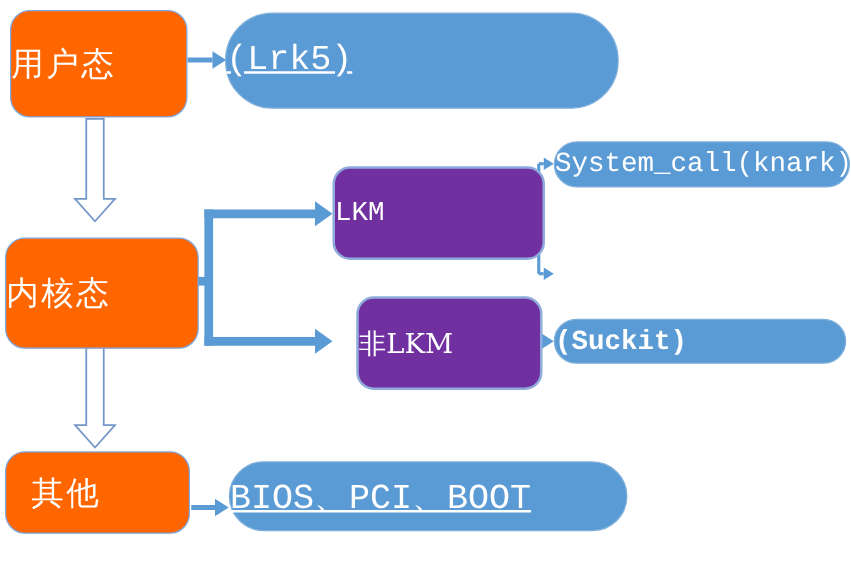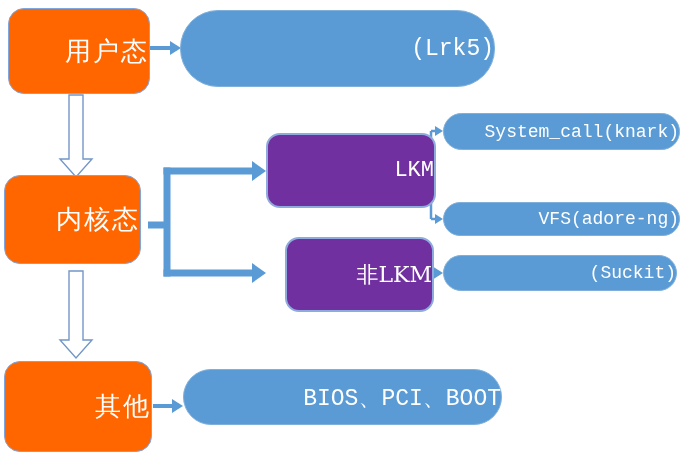--- a/index.html
+++ b/index.html
@@ -1,38 +1,38 @@
 <!DOCTYPE html>
 <html><head>
 <meta charset="utf-8">
 <style>
   html,body{margin:0;padding:0;background:#ffffff;}
   #canvas{
     position:relative;width:681px;height:454px;background:#ffffff;overflow:hidden;
   }
   #connectors{position:absolute;left:0;top:0;width:681px;height:454px;}
   .node{
-    position:absolute;display:flex;align-items:center;justify-content:flex-end;
+    position:absolute;display:flex;align-items:center;justify-content:flex-start;
     box-sizing:border-box;color:#ffffff;text-align:center;
   }
   .orange{
     background:#FF6600;border:1.5px solid #7EA6E0;border-radius:16px;
   }
   .blue{
     background:#5B9BD5;border:1px solid #7FB0DC;
   }
   .purple{
     background:#7030A0;border:2px solid #8FAADC;border-radius:14px;
   }
   .cjk{font-family:"DejaVu Serif","Liberation Serif",serif;}
   .latin{font-family:"Liberation Mono","DejaVu Sans Mono",monospace;}
   .fs-big{font-size:26px;letter-spacing:2px;}
   .fs-mid{font-size:22px;}
-  .fs-pill{font-size:23px;}
-  .fs-small{font-size:18px;}
+  .fs-pill{font-size:28px;text-decoration:underline;}
+  .fs-small{font-size:22px;}
 </style>
 </head>
 <body>
 
 <div id="canvas">
 
   <svg id="connectors" viewBox="0 0 681 454" xmlns="http://www.w3.org/2000/svg">
 
     <g>
       <line x1="150" y1="48" x2="170" y2="48" stroke="#5B9BD5" stroke-width="4"></line>
@@ -69,25 +69,25 @@
     <g>
       <line x1="153" y1="406" x2="172" y2="406" stroke="#5B9BD5" stroke-width="4"></line>
       <polygon points="172,399 183,406 172,413" fill="#5B9BD5"></polygon>
     </g>
   </svg>
 
   <div class="node orange" style="left:8px;top:8px;width:142px;height:86px;">
     <span class="cjk fs-big">用户态</span>
   </div>
 
-  <div class="node orange" style="left:4px;top:175px;width:137px;height:89px;">
+  <div class="node orange" style="left:4px;top:190px;width:155px;height:89px;">
     <span class="cjk fs-big">内核态</span>
   </div>
 
-  <div class="node orange" style="left:4px;top:361px;width:148px;height:91px;">
+  <div class="node orange" style="left:4px;top:361px;width:148px;height:66px;padding-left:20px;">
     <span class="cjk fs-big">其他</span>
   </div>
 
   <div class="node blue" style="left:180px;top:10px;width:315px;height:77px;border-radius:38px;">
     <span class="latin fs-pill">(Lrk5)</span>
   </div>
 
   <div class="node blue" style="left:183px;top:369px;width:319px;height:56px;border-radius:38px;">
     <span class="latin fs-pill">BIOS、PCI、BOOT</span>
   </div>
@@ -97,21 +97,18 @@
   </div>
 
   <div class="node purple" style="left:266px;top:237px;width:149px;height:75px;margin-left:19px;">
     <span class="cjk fs-mid">非LKM</span>
   </div>
 
   <div class="node blue" style="left:443px;top:113px;width:237px;height:37px;border-radius:19px;">
     <span class="latin fs-small">System_call(knark)</span>
   </div>
 
-  <div class="node blue" style="left:443px;top:202px;width:237px;height:34px;border-radius:17px;">
-    <span class="latin fs-small">VFS(adore-ng)</span>
-  </div>
 
-  <div class="node blue" style="left:443px;top:255px;width:234px;height:36px;border-radius:18px;">
+  <div class="node blue" style="left:443px;top:255px;width:234px;height:36px;border-radius:18px;font-weight:bold;">
     <span class="latin fs-small">(Suckit)</span>
   </div>
 
 </div>
 
 </body></html>

